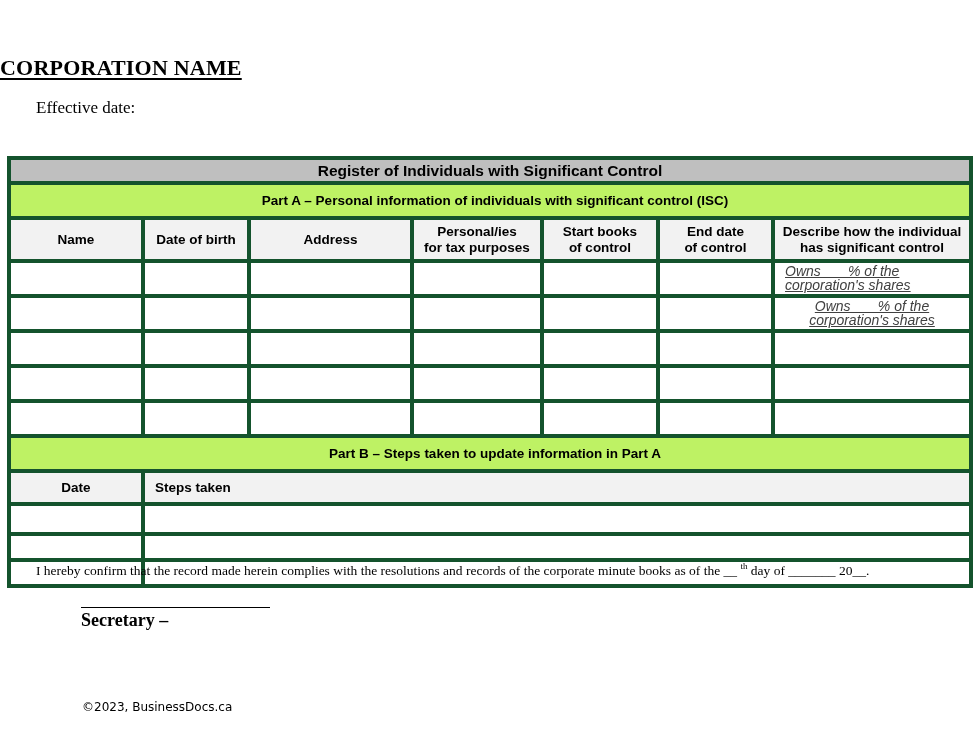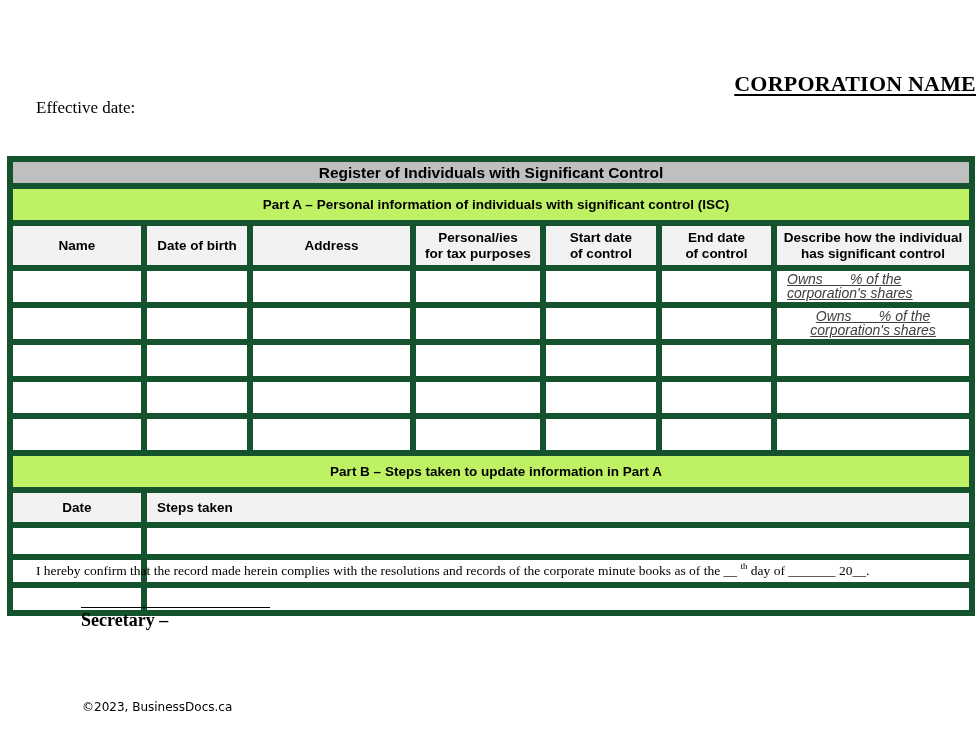--- a/index.html
+++ b/index.html
@@ -1,21 +1,21 @@
 <!DOCTYPE html>
 <html><head>
 <meta charset="utf-8">
 <style>
   html, body { margin: 0; padding: 0; background: #ffffff; }
   body { width: 980px; height: 751px; position: relative; overflow: hidden; font-family: "Liberation Serif", serif; color: #000; }
-  .title { position: absolute; left: 0; width: 976px; top: 55px; text-align: right; font-family: "Liberation Serif", serif; font-weight: bold; font-size: 22px; letter-spacing: 0.2px; margin-top: 16px; }
+  .title { position: absolute; left: 0; width: 976px; top: 55px; text-align: left; font-family: "Liberation Serif", serif; font-weight: bold; font-size: 22px; letter-spacing: 0.2px; }
   .title span { text-decoration: underline; text-decoration-thickness: 2px; text-underline-offset: 3px; }
   .eff { position: absolute; left: 36px; top: 98px; font-size: 17px; }
   table.reg { position: absolute; left: 7px; top: 156px; width: 962px; border-collapse: collapse; font-family: "Liberation Sans", sans-serif; table-layout: fixed; }
-  table.reg td, table.reg th { border: 6px solid #14532d; padding: 0; }
+  table.reg td, table.reg th { border: 4px solid #14532d; padding: 0; }
   .band-title { background: #bfbfbf; height: 21px; text-align: center; font-weight: bold; font-size: 15.5px; }
   .band-part { background: #bef264; height: 31px; text-align: center; font-weight: bold; font-size: 13.5px; padding-left: 10px !important; }
   .colhead th { background: #f2f2f2; height: 39px; font-weight: bold; font-size: 13.5px; line-height: 16px; text-align: center; }
   .drow td { height: 30px; }
   .drow td.note { font-style: italic; color: #404040; font-size: 14px; line-height: 14px; vertical-align: top; padding-top: 1px !important; text-decoration: underline; }
   .note.left { text-align: left; padding-left: 10px !important; }
   .note.center { text-align: center; }
   .colhead-b th { background: #f2f2f2; height: 29px; font-weight: bold; font-size: 13.5px; }
   .colhead-b th.steps { text-align: left; padding-left: 10px; }
   .brow td { height: 26px; }
@@ -47,21 +47,21 @@
     <td colspan="7" class="band-title">Register of Individuals with Significant Control</td>
   </tr>
   <tr>
     <td colspan="7" class="band-part">Part A – Personal information of individuals with significant control (ISC)</td>
   </tr>
   <tr class="colhead">
     <th><span>Name</span></th>
     <th><span>Date of birth</span></th>
     <th><span>Address</span></th>
     <th><span>Personal/ies</span><br><span>for tax purposes</span></th>
-    <th><span>Start date</span><br><span>of control</span></th>
+    <th><span>Start books</span><br><span>of control</span></th>
     <th><span>End date</span><br><span>of control</span></th>
     <th><span>Describe how the individual</span><br><span>has significant control</span></th>
   </tr>
   <tr class="drow">
     <td></td>
         <td></td>
         <td></td>
         <td></td>
         <td></td>
         <td></td>

